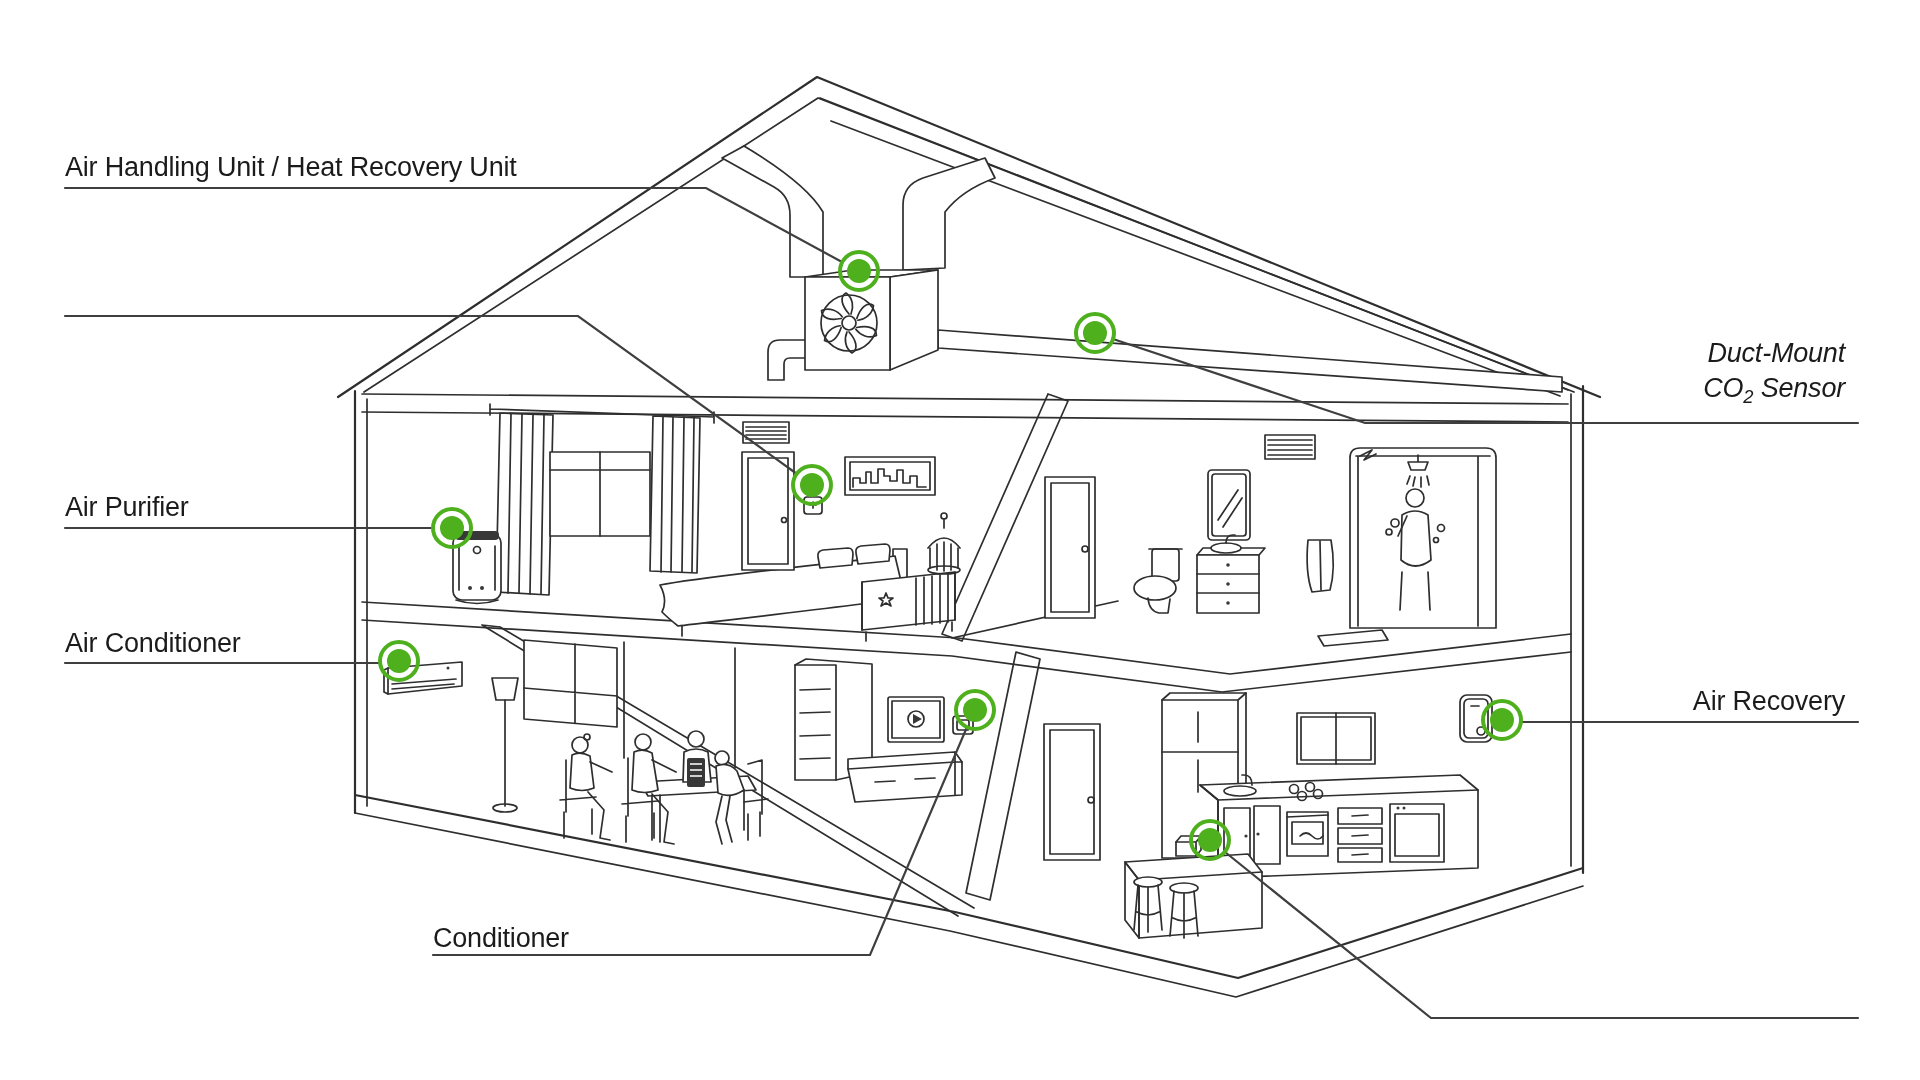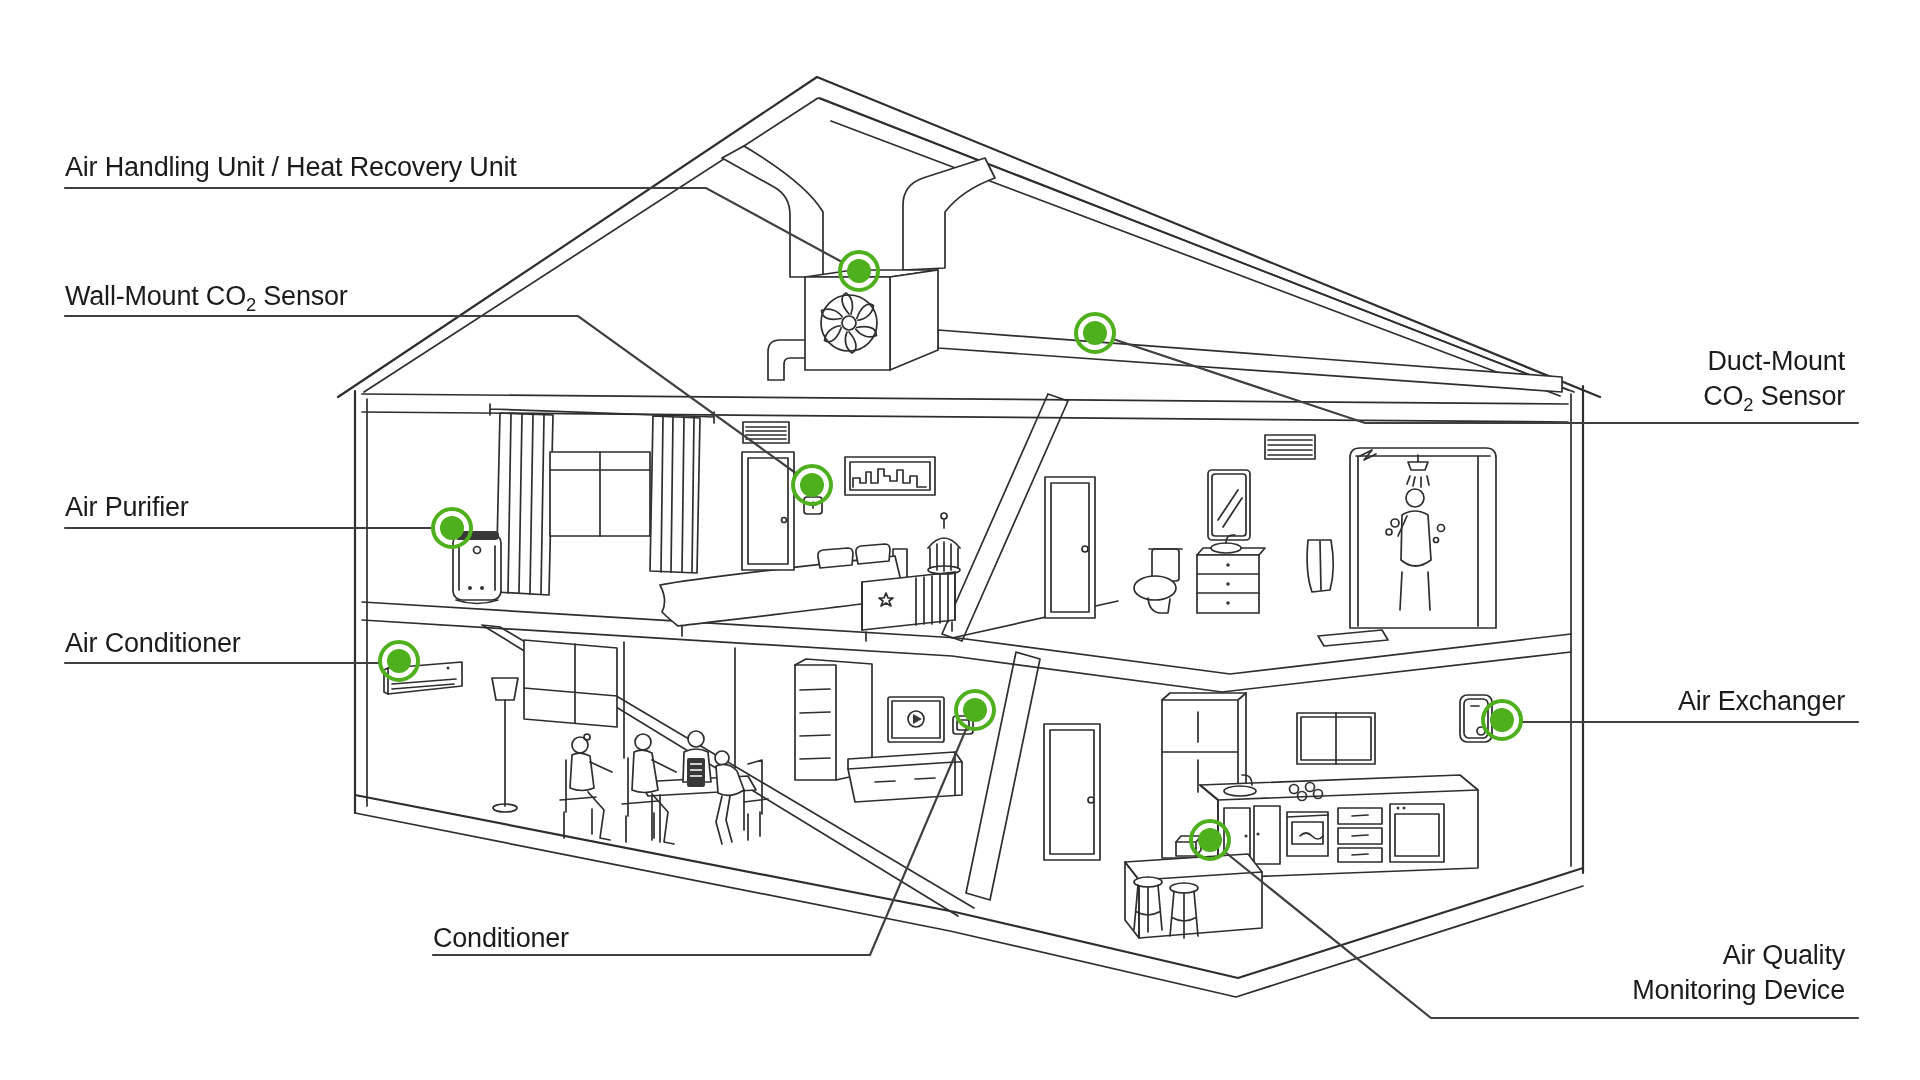--- a/index.html
+++ b/index.html
@@ -409,37 +409,30 @@
         <g>
           <circle cx="1210" cy="840" r="12" fill="var(--accent-green)"></circle>
           <circle cx="1210" cy="840" r="19" fill="none" stroke="var(--accent-green)" stroke-width="4"></circle>
         </g>
       </g>
 </svg>
 
   <div class="label" style="left:65px;top:150px;">
       <span class="ln"><span>Air Handling Unit / Heat Recovery Unit</span></span>
     </div>
-  <div class="label" style="left:65px;top:279px;">
-      <span class="ln"><span>Wall-Mount CO</span><sub>2</sub><span> Sensor</span></span>
-    </div>
   <div class="label" style="left:65px;top:490px;text-align:center;">
       <span class="ln"><span>Air Purifier</span></span>
     </div>
   <div class="label" style="left:65px;top:626px;text-align:center;">
       <span class="ln"><span>Air Conditioner</span></span>
     </div>
   <div class="label" style="left:433px;top:921px;">
       <span class="ln"><span>Conditioner</span></span>
     </div>
-  <div class="label align-right" style="right:75px;top:344px;">
+  <div class="label align-right" style="right:75px;top:336px;font-style:italic;">
       <span class="ln"><span>Duct-Mount</span></span>
       <span class="ln"><span>CO</span><sub>2</sub><span> Sensor</span></span>
     </div>
   <div class="label align-right" style="right:75px;top:684px;">
-      <span class="ln"><span>Air Exchanger</span></span>
-    </div>
-  <div class="label align-right" style="right:75px;top:938px;">
-      <span class="ln"><span>Air Quality</span></span>
-      <span class="ln"><span>Monitoring Device</span></span>
+      <span class="ln"><span>Air Recovery</span></span>
     </div>
 
 </div>
 
 </body></html>

